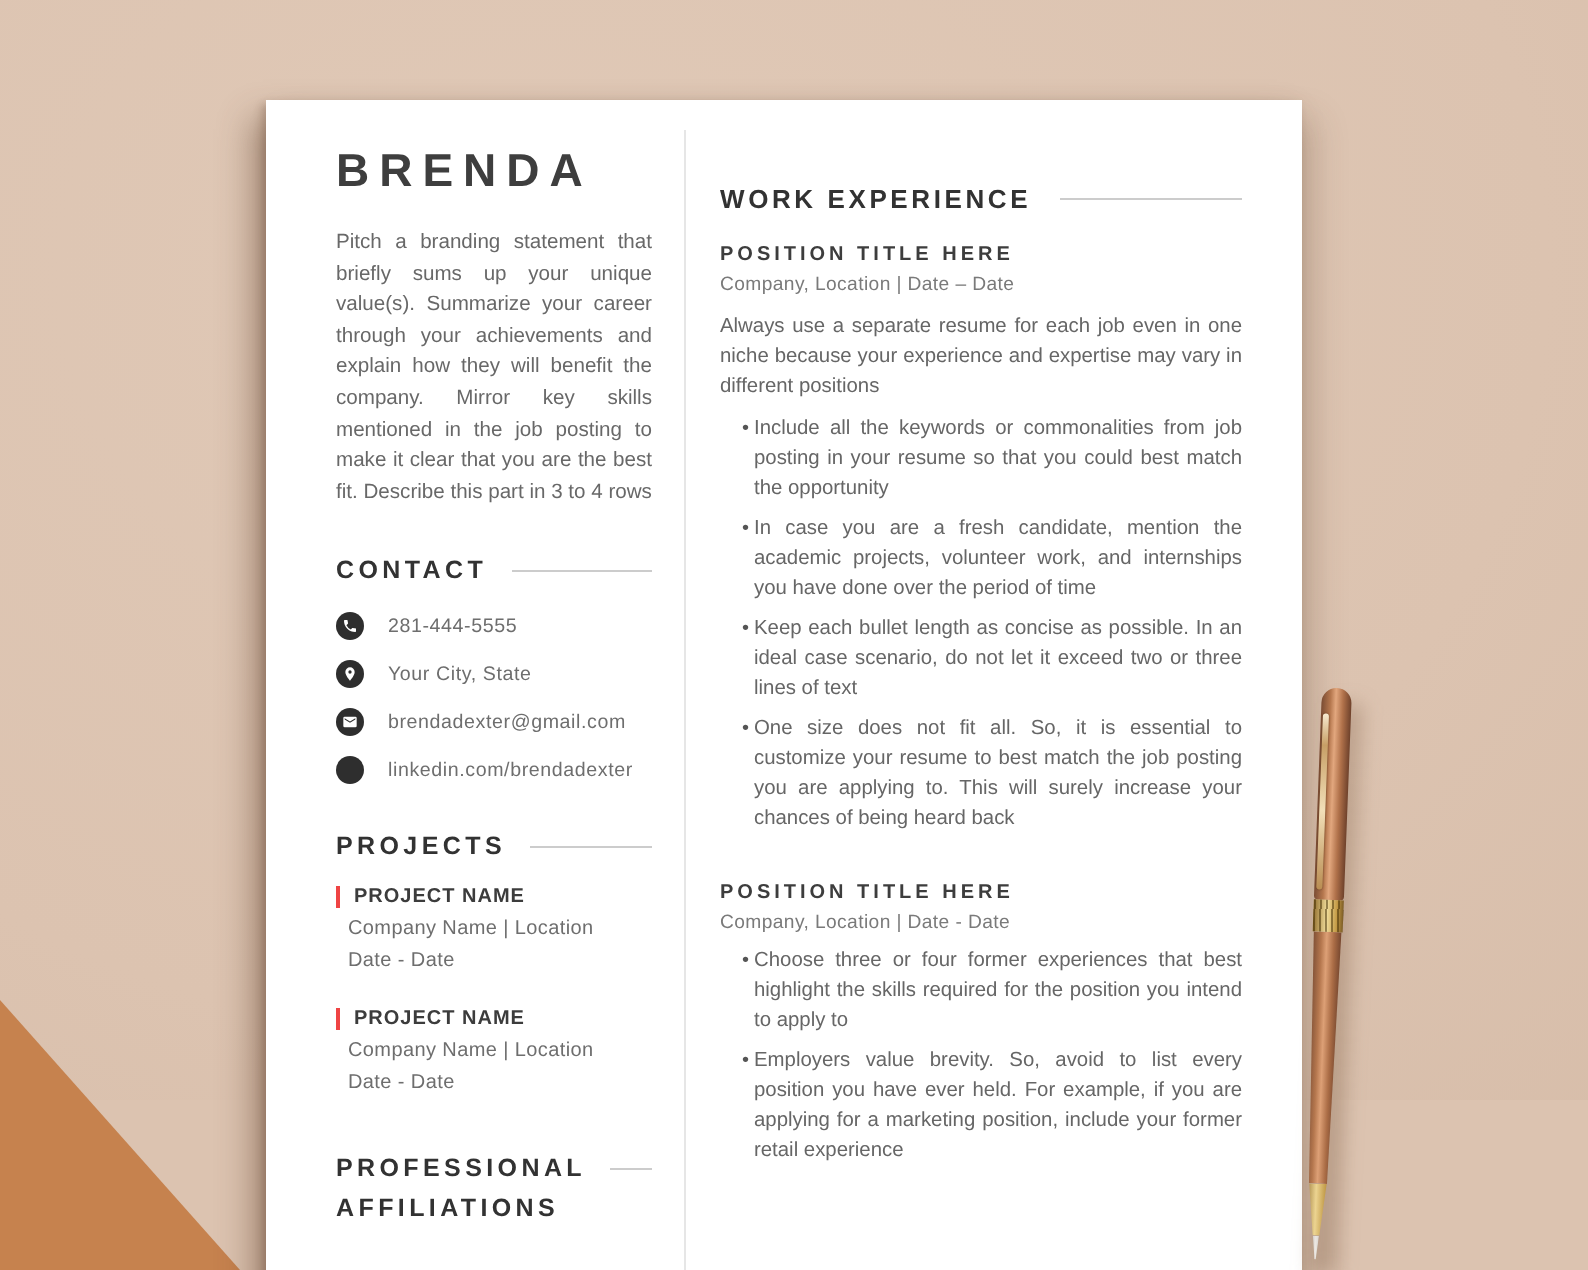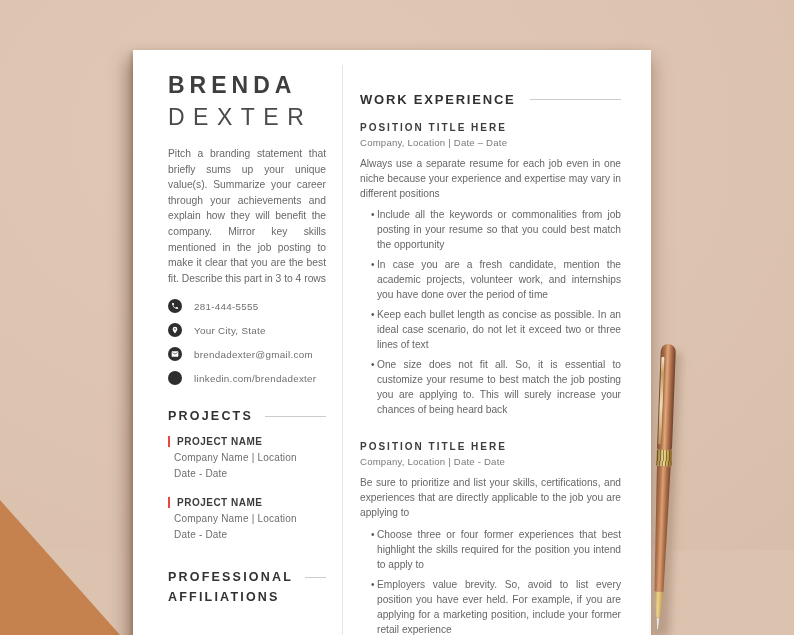--- a/index.html
+++ b/index.html
@@ -97,25 +97,28 @@
 
 <div class="scene">
   <div class="bg-triangle"></div>
 
   <div class="page">
     <div class="vdivider"></div>
 
     <aside class="leftcol">
       <div class="name">
         <div class="name-first">BRENDA</div>
-        <div class="name-last">DEXTER</div>
       </div>
 
       <p class="pitch">Pitch a branding statement that briefly sums up your unique value(s). Summarize your career through your achievements and explain how they will benefit the company. Mirror key skills mentioned in the job posting to make it clear that you are the best fit. Describe this part in 3 to 4 rows</p>
 
+      <div class="sec-heading">
+        <span>CONTACT</span>
+        <span class="rule"></span>
+      </div>
       <div class="contact-list">
         <div class="contact-row">
           <span class="cicon">
             <svg viewBox="0 0 24 24">
                 <path d="M6.62 10.79a15.05 15.05 0 0 0 6.59 6.59l2.2-2.2a1 1 0 0 1 1.02-.24 11.36 11.36 0 0 0 3.57.57 1 1 0 0 1 1 1V20a1 1 0 0 1-1 1A17 17 0 0 1 3 4a1 1 0 0 1 1-1h3.5a1 1 0 0 1 1 1 11.36 11.36 0 0 0 .57 3.57 1 1 0 0 1-.25 1.02z"></path>
               </svg>
           </span>
           <span class="contact-text">281-444-5555</span>
         </div>
         <div class="contact-row">
@@ -193,21 +196,20 @@
           <li>
               <span class="marker">•</span>
               <span class="btext">One size does not fit all. So, it is essential to customize your resume to best match the job posting you are applying to. This will surely increase your chances of being heard back</span>
             </li>
         </ul>
       </section>
 
       <section class="pos pos-2">
         <div class="pos-title">POSITION TITLE HERE</div>
         <div class="pos-meta">Company, Location | Date - Date</div>
-        <p class="pos-summary">Be sure to prioritize and list your skills, certifications, and experiences that are directly applicable to the job you are applying to</p>
         <ul class="bullets">
           <li>
               <span class="marker">•</span>
               <span class="btext">Choose three or four former experiences that best highlight the skills required for the position you intend to apply to</span>
             </li>
           <li>
               <span class="marker">•</span>
               <span class="btext">Employers value brevity. So, avoid to list every position you have ever held. For example, if you are applying for a marketing position, include your former retail experience</span>
             </li>
 

